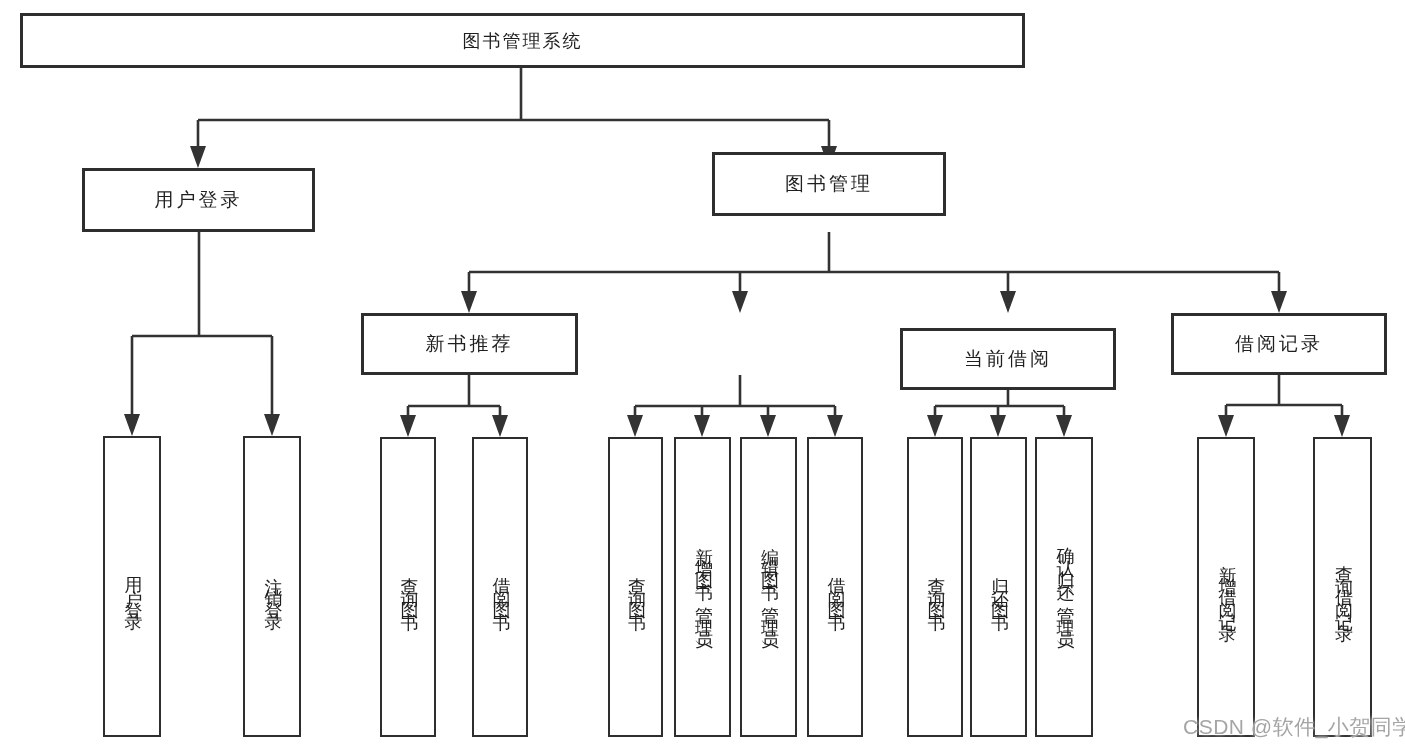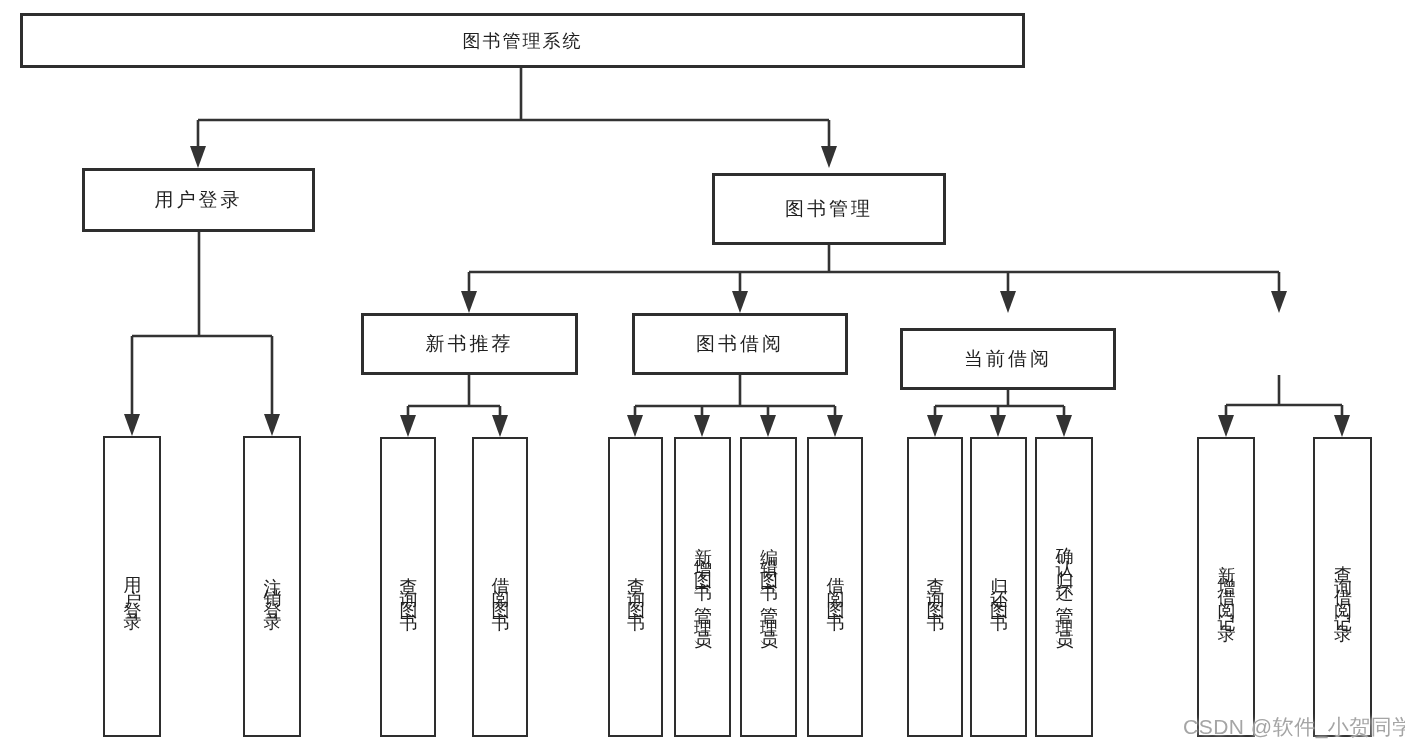--- a/index.html
+++ b/index.html
@@ -20,20 +20,21 @@
   }
   .box {
     position: absolute;
     background: #ffffff;
     border: 3px solid #2e2e2e;
     box-sizing: border-box;
     display: flex;
     align-items: center;
     justify-content: center;
     text-align: center;
+    font-family: Liberation Mono, monospace;
   }
   .hbox { font-size: 19px; letter-spacing: 3px; white-space: nowrap; }
   .hbox.root-box { font-size: 18px; letter-spacing: 2px; }
   .vbox { border-width: 2.5px; }
   .vbox .vtext {
     writing-mode: vertical-rl;
     text-orientation: mixed;
     font-size: 18px;
     line-height: 1.05;
     letter-spacing: 12px;
@@ -85,25 +86,25 @@
       <polygon points="998,437 990,415 1006,415"></polygon>
       <polygon points="1064,437 1056,415 1072,415"></polygon>
       <polygon points="1226,437 1218,415 1234,415"></polygon>
       <polygon points="1342,437 1334,415 1350,415"></polygon>
     </g>
   </svg>
 
   <div class="box hbox root-box" style="left:20px; top:13px; width:1005px; height:55px;">图书管理系统</div>
 
   <div class="box hbox" style="left:82px; top:168px; width:233px; height:64px;">用户登录</div>
-  <div class="box hbox" style="left:712px; top:173px; width:234px; height:72px;">图书管理</div>
+  <div class="box hbox" style="left:712px; top:152px; width:234px; height:64px;">图书管理</div>
 
   <div class="box hbox" style="left:361px; top:313px; width:217px; height:62px;text-align:center;">新书推荐</div>
-  <div class="box hbox" style="left:632px; top:313px; width:216px; height:62px;">图书借阅</div>
   <div class="box hbox" style="left:900px; top:328px; width:216px; height:62px;">当前借阅</div>
+  <div class="box hbox" style="left:1171px; top:313px; width:216px; height:62px;">借阅记录</div>
 
   <div class="box vbox" style="left:103px; top:436px; width:58px; height:301px;">
     <span class="vtext">用户登录</span>
   </div>
   <div class="box vbox" style="left:243px; top:436px; width:58px; height:301px;">
     <span class="vtext">注销登录</span>
   </div>
 
   <div class="box vbox" style="left:380px; top:437px; width:56px; height:300px;">
     <span class="vtext">查询图书</span>

